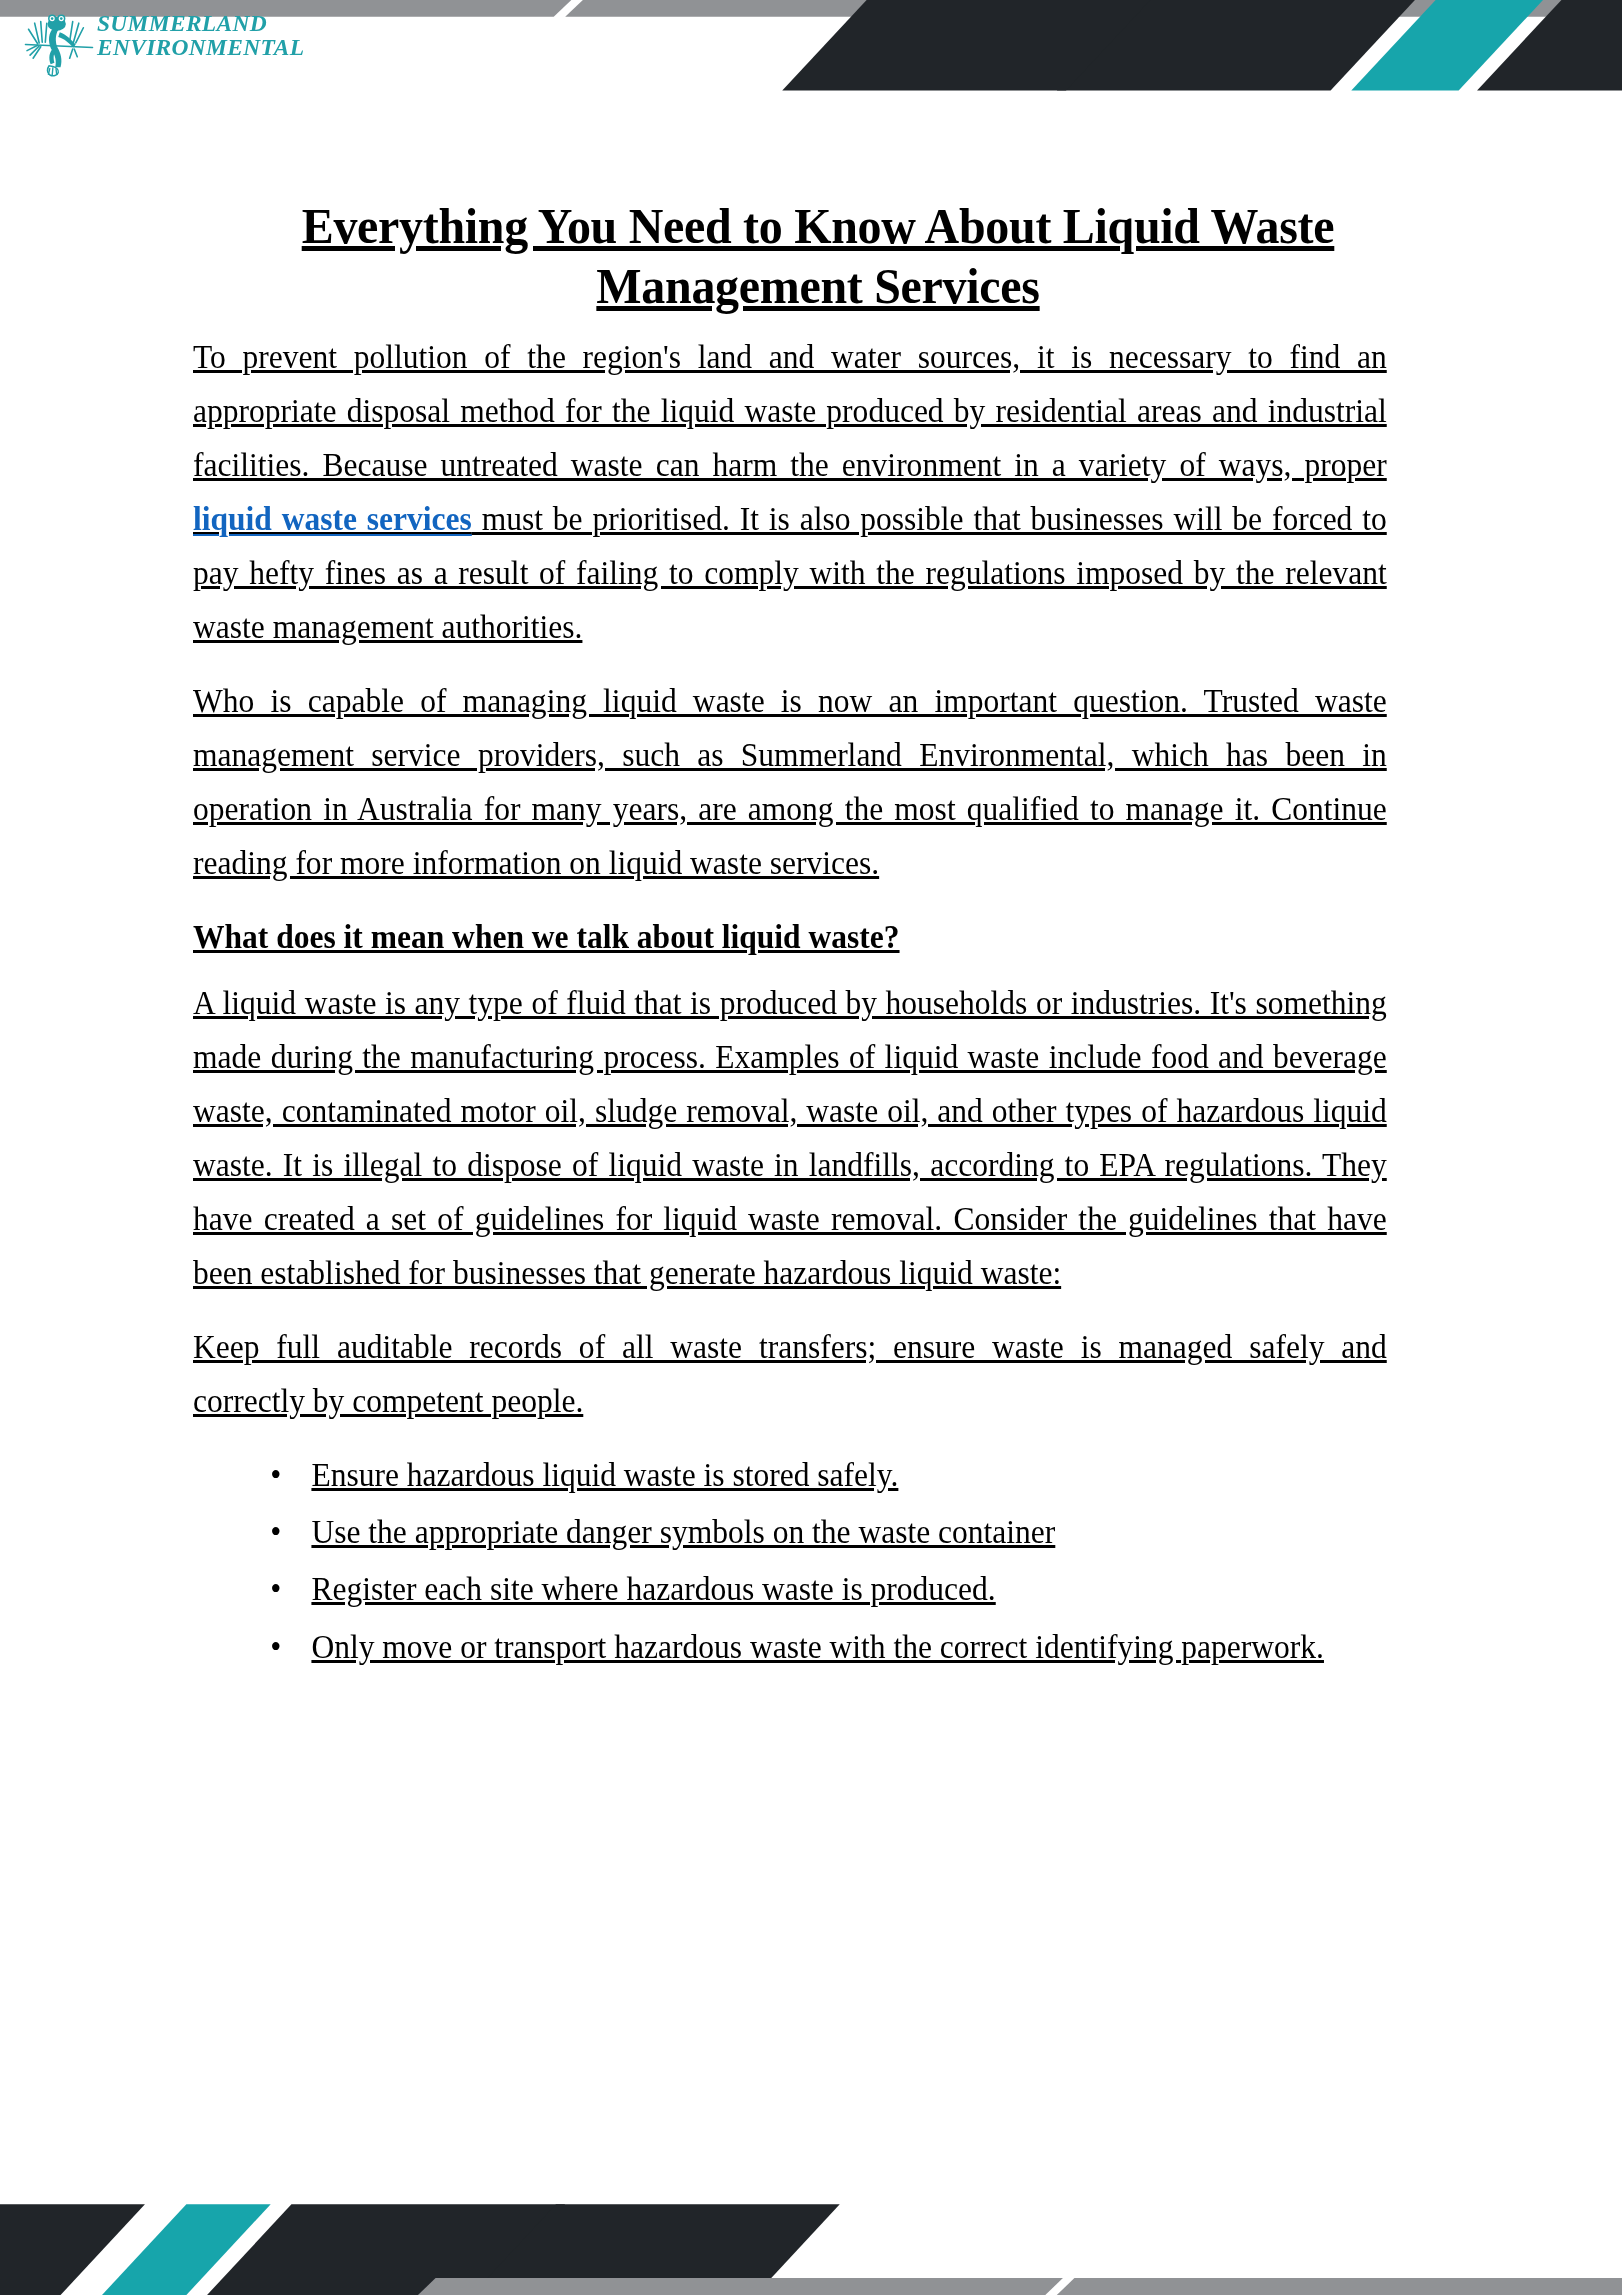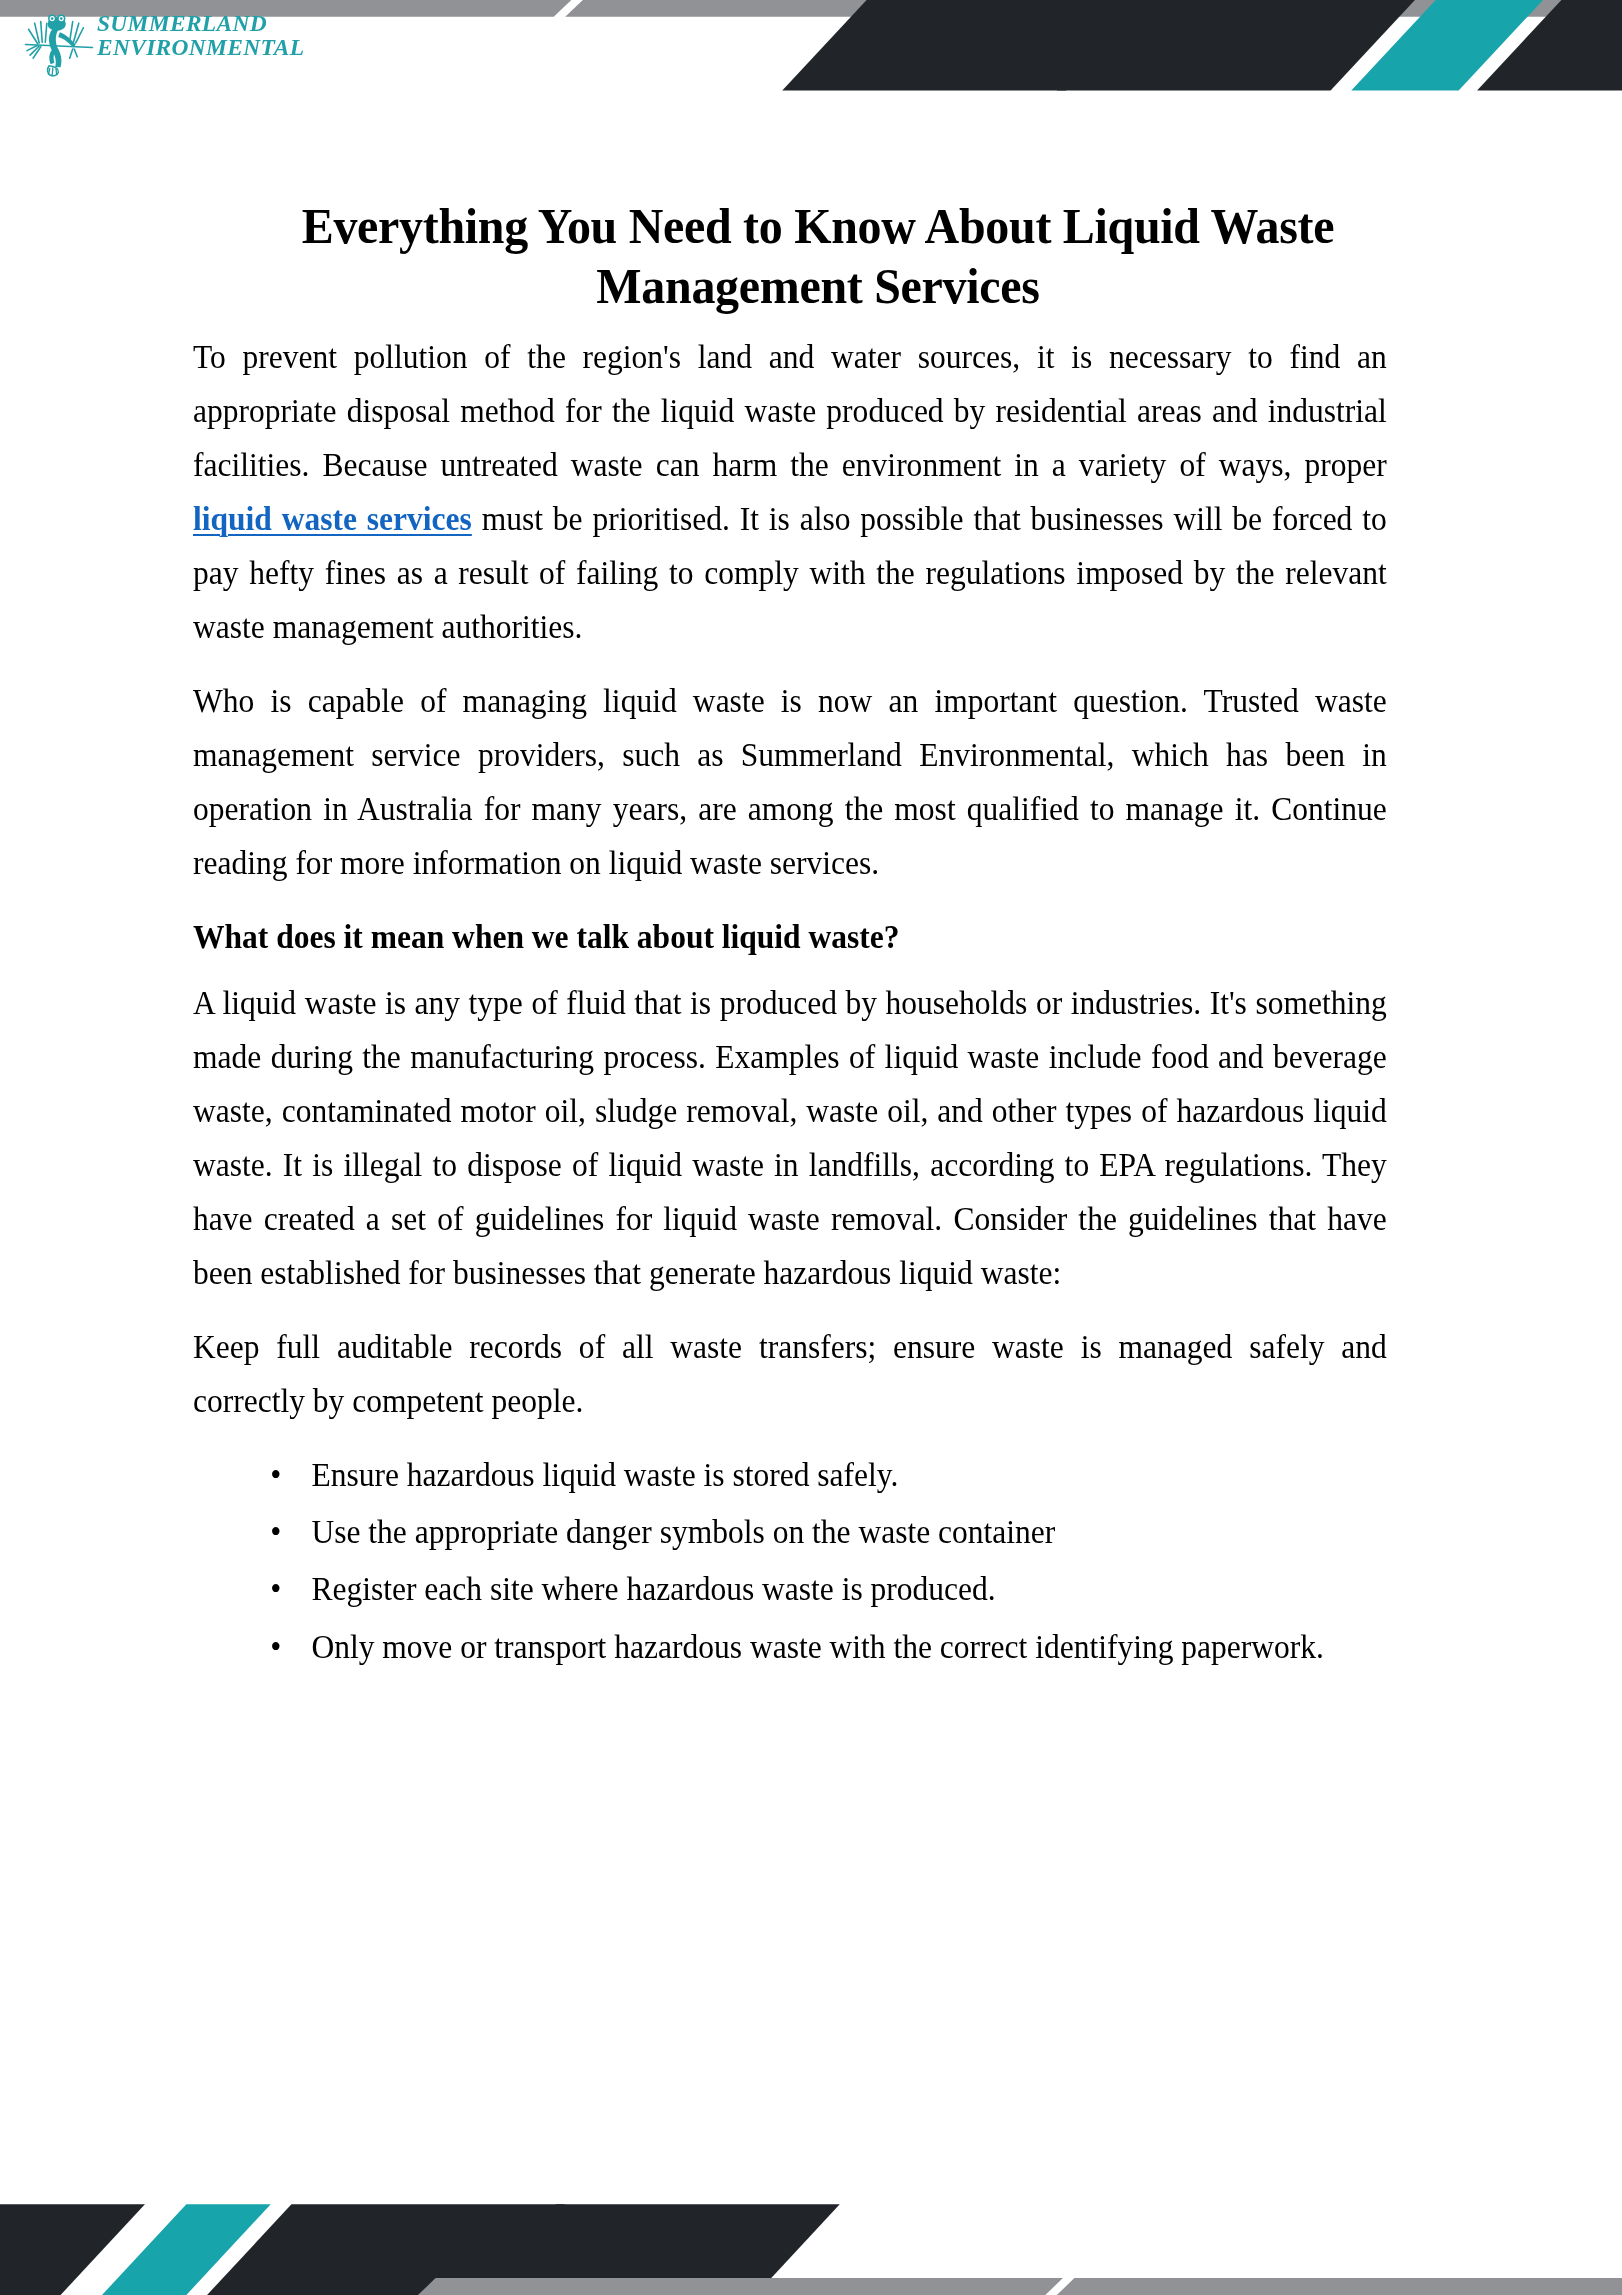--- a/index.html
+++ b/index.html
@@ -66,20 +66,21 @@
     transform: scaleX(1.02);
     transform-origin: left center;
   }
 
   
   .content {
     position: absolute;
     left: 193px;
     top: 196px;
     width: 1250px;
+    text-decoration: underline;
   }
   .doc-title {
     font-family: "Liberation Serif", "DejaVu Serif", serif;
     font-weight: bold;
     font-size: 51px;
     line-height: 60px;
     text-align: center;
     color: #000000;
     margin: 0 0 14px 0;
     letter-spacing: -0.3px;

